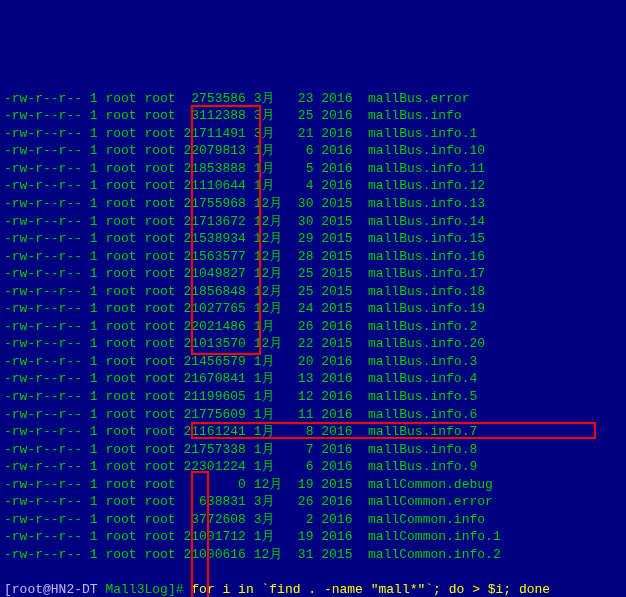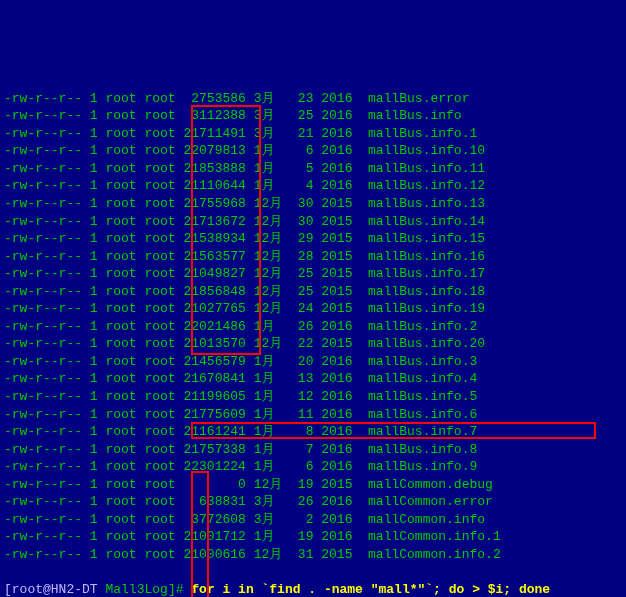--- a/index.html
+++ b/index.html
@@ -10,21 +10,21 @@
     font-size: 13px;
     line-height: 1.35;
     padding: 2px 4px;
     width: 626px;
     white-space: pre;
     overflow: hidden;
   }
   .line { display: block; }
   .prompt-user { color: #c4b5fd; }
   .prompt-rest { color: #00cc00; font-family: Liberation Mono, monospace; }
-  .cmd { color: #ffff00; font-weight: bold; }
+  .cmd { color: #ffff00; }
   .box-size {
     position: absolute;
     border: 2px solid #ff0000;
     pointer-events: none;
   }
   .box-size.first {
     left: 187px;
     top: 33px;
     width: 70px;
     height: 250px;

